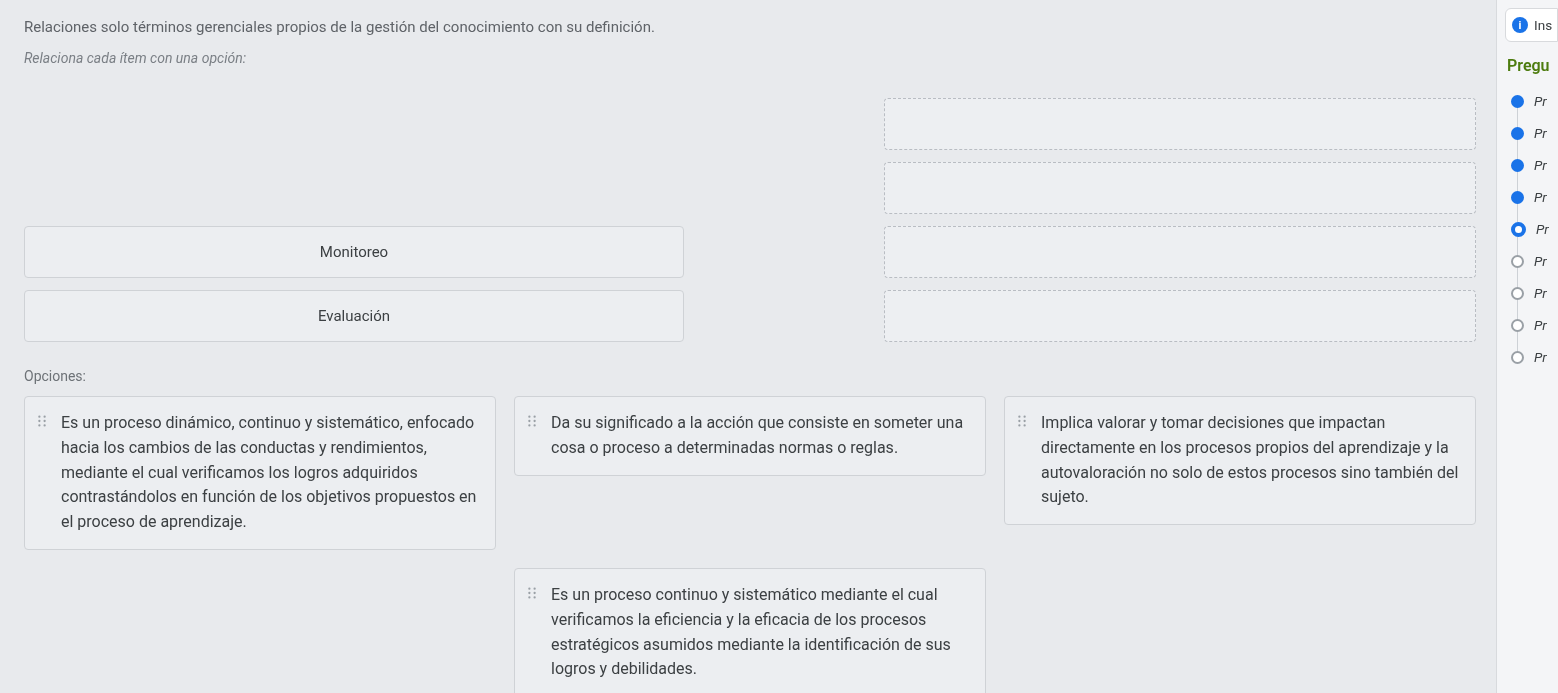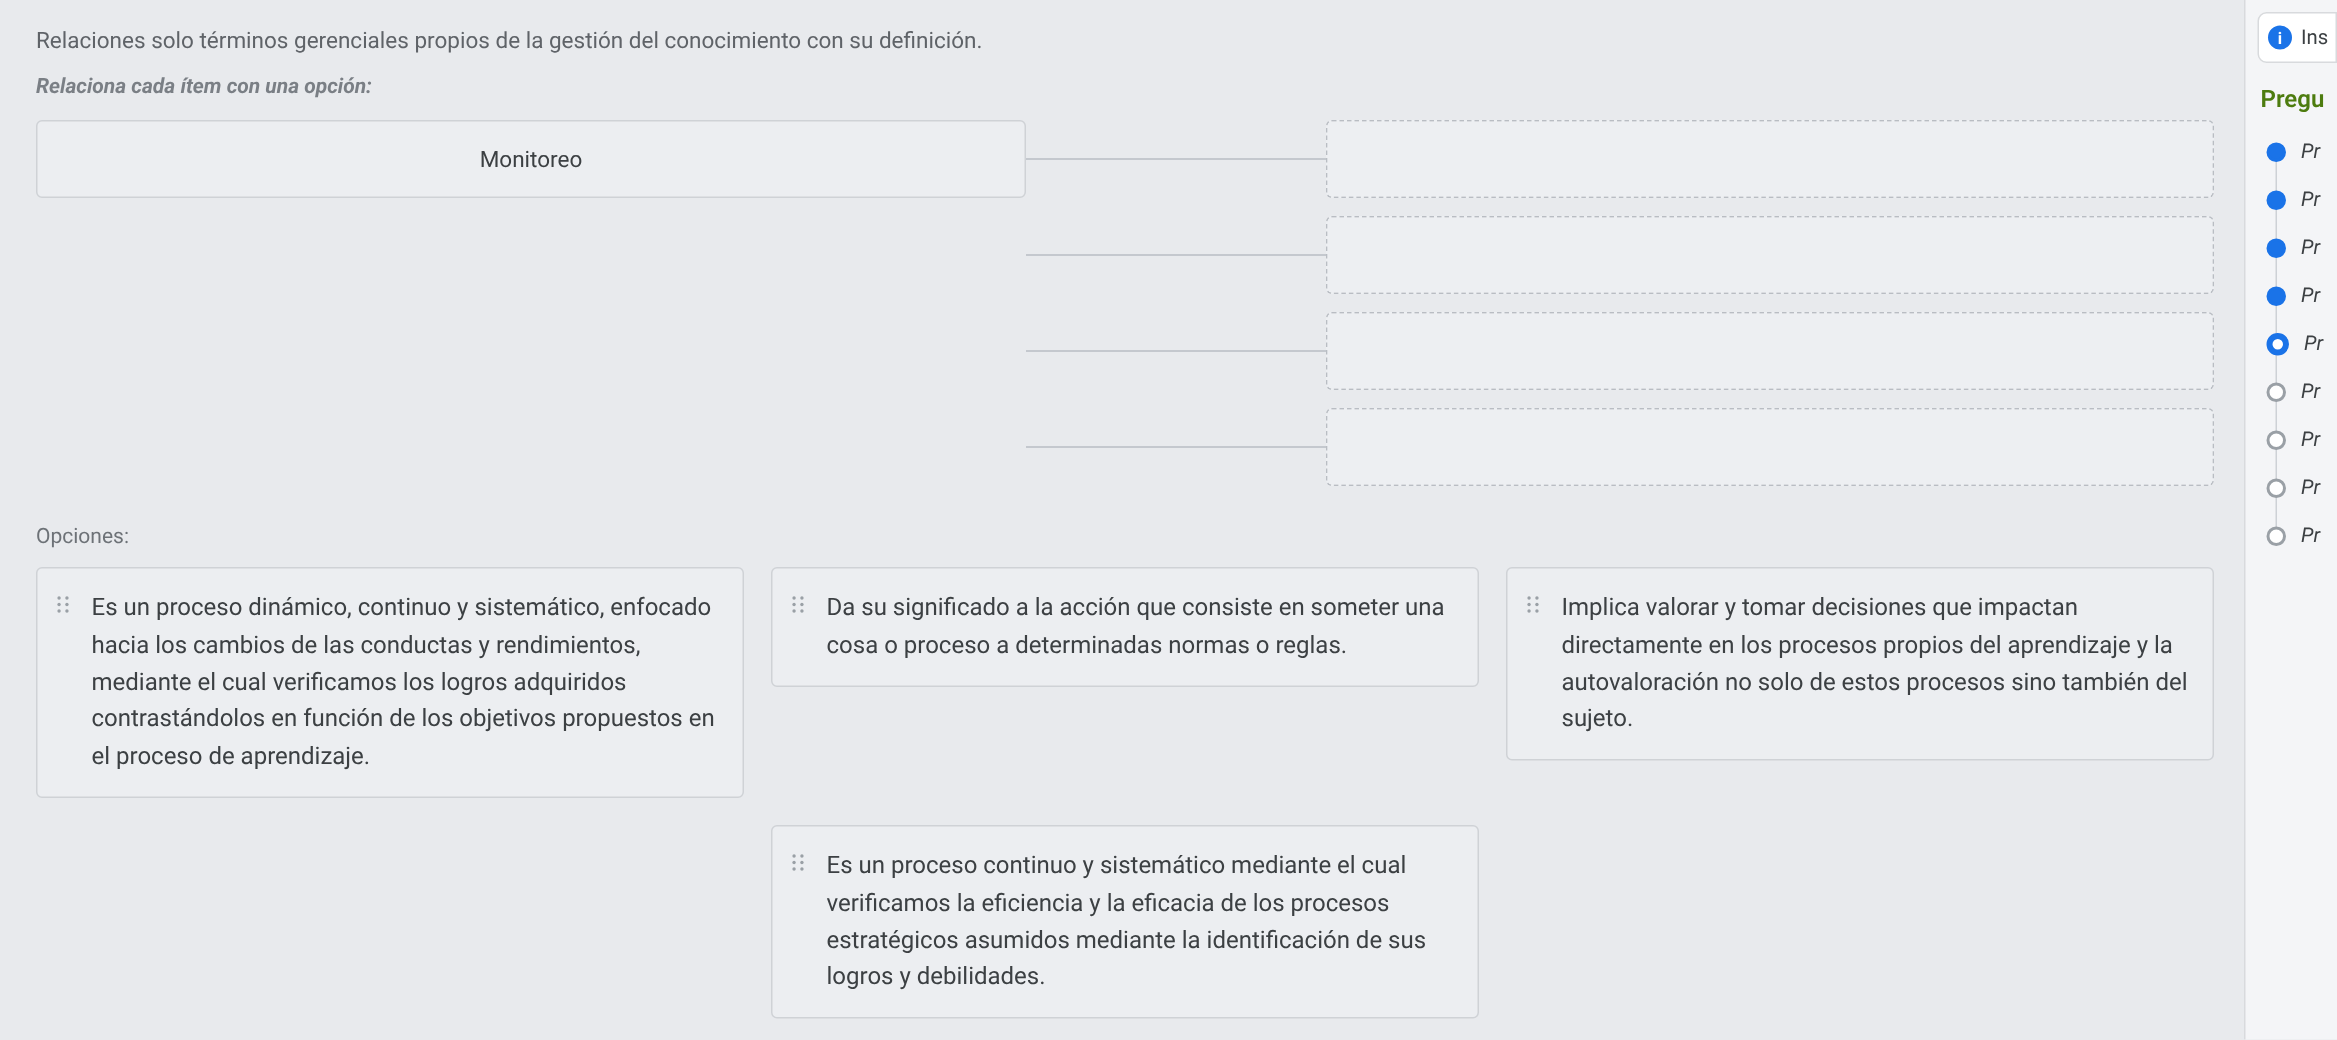--- a/index.html
+++ b/index.html
@@ -19,28 +19,28 @@
   }
   .prompt {
     font-size: 15px;
     color: #5f6368;
     margin-bottom: 14px;
   }
   .subprompt {
     font-size: 14px;
     font-style: italic;
     color: #7a7f85;
-    margin-bottom: 14px;
-    font-weight: bold;
+    margin-bottom: 32px;
   }
   .match-zone {
     display: flex;
     gap: 0;
     margin-bottom: 26px;
     position: relative;
+    align-items: flex-end;
   }
   .terms-col {
     width: 660px;
     display: flex;
     flex-direction: column;
     gap: 12px;
   }
   .term-box {
     height: 52px;
     border: 1px solid #cfd2d6;
@@ -193,20 +193,23 @@
 <body>
 
 <div class="main-area">
   <div class="prompt">Relaciones solo términos gerenciales propios de la gestión del conocimiento con su definición.</div>
   <div class="subprompt">Relaciona cada ítem con una opción:</div>
 
   <div class="match-zone">
     <div class="terms-col">
       <div class="term-box">
           <span>Monitoreo</span>
+        </div>
+      <div class="term-box">
+          <span>Evaluación</span>
         </div>
     </div>
     <div class="bracket-col">
       <svg class="bracket-svg" viewBox="0 0 200 244" preserveAspectRatio="none">
         <path d="M0 26 H100 V26 H200" stroke="#b9bdc3" stroke-width="1" fill="none"></path>
         <path d="M0 90 H100 V90 H200" stroke="#b9bdc3" stroke-width="1" fill="none"></path>
         <path d="M0 154 H100 V154 H200" stroke="#b9bdc3" stroke-width="1" fill="none"></path>
         <path d="M0 218 H100 V218 H200" stroke="#b9bdc3" stroke-width="1" fill="none"></path>
       </svg>
     </div>

